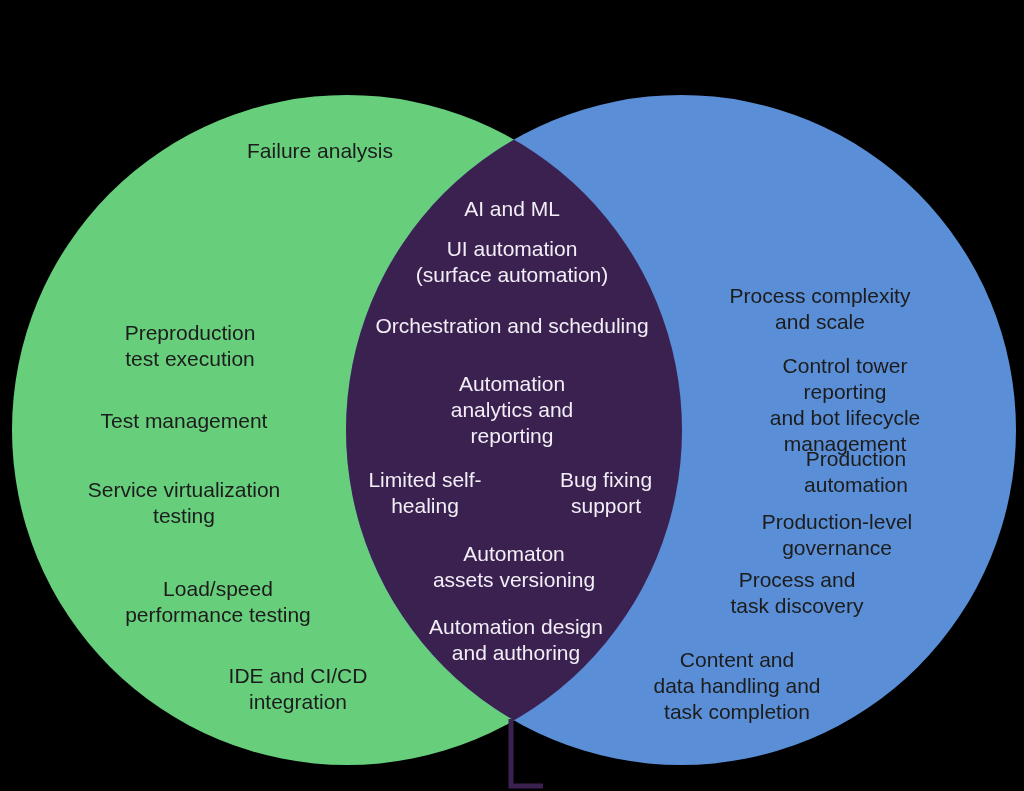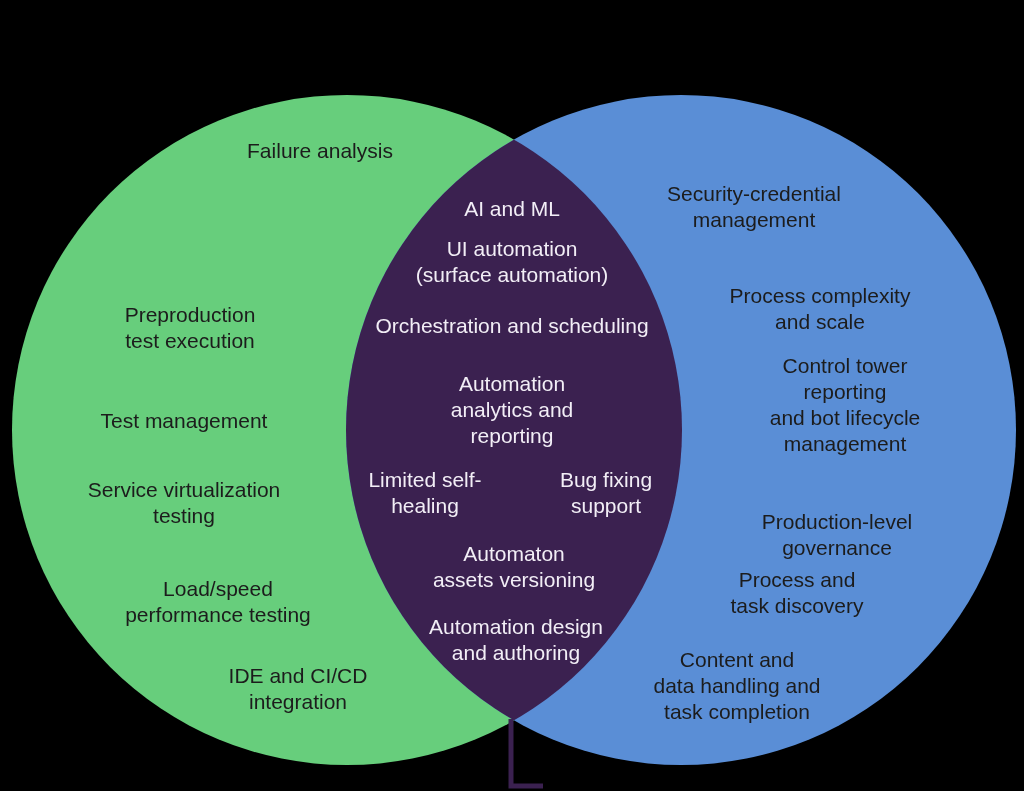--- a/index.html
+++ b/index.html
@@ -47,21 +47,21 @@
     </defs>
     <circle cx="347" cy="402" r="335" fill="#67ce7c"></circle>
     <circle cx="681" cy="402" r="335" fill="#5a8ed6"></circle>
     <g clip-path="url(#leftClip)">
       <circle cx="681" cy="402" r="335" fill="#3b2150"></circle>
     </g>
     <polyline points="511,691 511,758 543,758" fill="none" stroke-width="5" stroke="#3b2150"></polyline>
   </svg>
 
   <div class="lbl dark" style="left:320px; top:110px">Failure analysis</div>
-  <div class="lbl dark" style="left:190px; top:274px">Preproduction
+  <div class="lbl dark" style="left:190px; top:292px">Preproduction
 test execution</div>
   <div class="lbl dark" style="left:184px; top:380px">Test management</div>
   <div class="lbl dark" style="left:184px; top:449px">Service virtualization
 testing</div>
   <div class="lbl dark" style="left:218px; top:548px">Load/speed
 performance testing</div>
   <div class="lbl dark" style="left:298px; top:635px">IDE and CI/CD
 integration</div>
 
   <div class="lbl light" style="left:512px; top:168px">AI and ML</div>
@@ -73,25 +73,24 @@
 reporting</div>
   <div class="lbl light" style="left:425px; top:439px">Limited self-
 healing</div>
   <div class="lbl light" style="left:606px; top:439px">Bug fixing
 support</div>
   <div class="lbl light" style="left:516px; top:586px">Automation design
 and authoring</div>
   <div class="lbl light" style="left:514px; top:513px">Automaton
 assets versioning</div>
 
-  <div class="lbl dark" style="left:754px; top:153px">Security-credential
-management</div>
   <div class="lbl dark" style="left:820px; top:255px">Process complexity and scale</div>
   <div class="lbl dark" style="left:845px; top:325px">Control tower reporting
 and bot lifecycle management</div>
+  <div class="lbl dark" style="left:856px; top:418px">Production automation</div>
   <div class="lbl dark" style="left:837px; top:481px">Production-level governance</div>
   <div class="lbl dark" style="left:797px; top:539px">Process and
 task discovery</div>
   <div class="lbl dark" style="left:737px; top:619px">Content and
 data handling and
 task completion</div>
 
 </div>
 
 </body></html>

